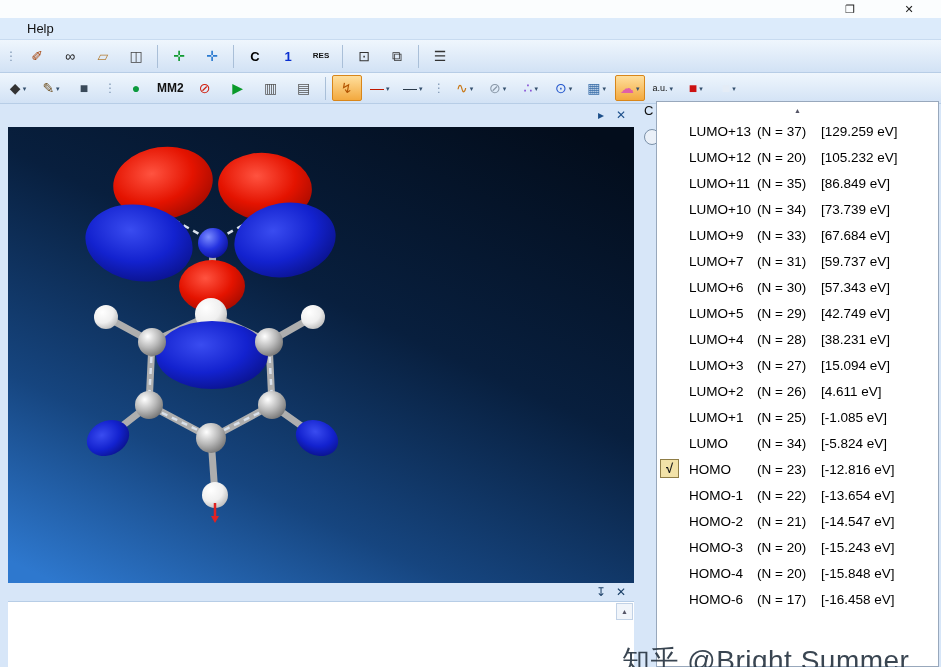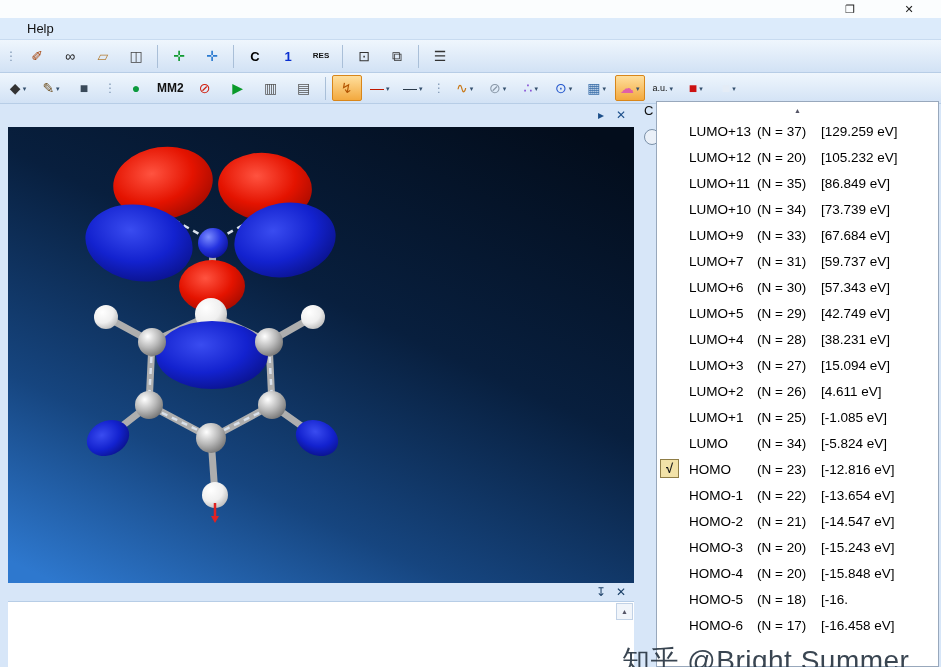--- a/index.html
+++ b/index.html
@@ -391,25 +391,20 @@
           <span class="orb-c0">HOMO-3</span>
           <span class="orb-c1">(N = 20)</span>
           <span class="orb-c2">[-15.243 eV]</span>
         </div>
         <div class="orb-row">
           <span class="orb-c0">HOMO-4</span>
           <span class="orb-c1">(N = 20)</span>
           <span class="orb-c2">[-15.848 eV]</span>
         </div>
         <div class="orb-row">
-          <span class="orb-c0">HOMO-5</span>
-          <span class="orb-c1">(N = 18)</span>
-          <span class="orb-c2">[-16.</span>
-        </div>
-        <div class="orb-row">
           <span class="orb-c0">HOMO-6</span>
           <span class="orb-c1">(N = 17)</span>
           <span class="orb-c2">[-16.458 eV]</span>
         </div>
       </div>
   </div>
 
   <div class="watermark">知乎 @Bright Summer</div>
 
 </div>

